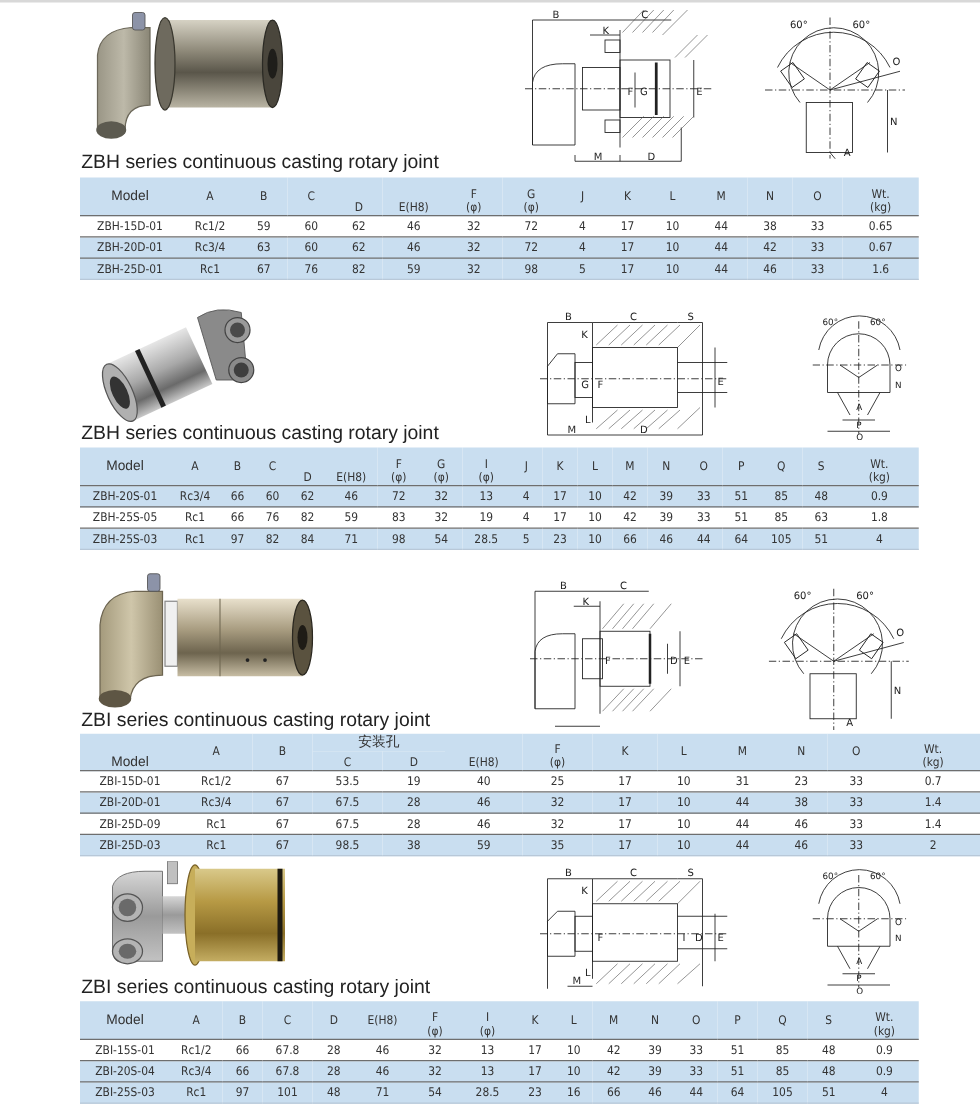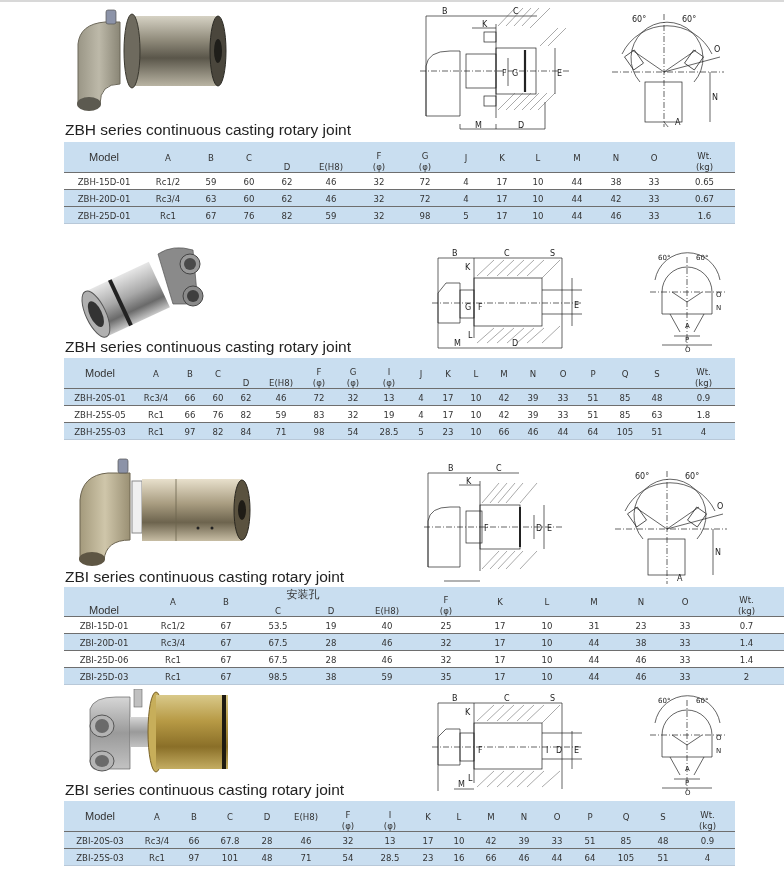--- a/index.html
+++ b/index.html
@@ -561,21 +561,21 @@
           <td>46</td>
           <td>32</td>
           <td>17</td>
           <td>10</td>
           <td>44</td>
           <td>38</td>
           <td>33</td>
           <td>1.4</td>
     </tr>
     <tr>
-      <td>ZBI-25D-06</td>
+      <td>ZBI-25D-09</td>
           <td>Rc1</td>
           <td>67</td>
           <td>67.5</td>
           <td>28</td>
           <td>46</td>
           <td>32</td>
           <td>17</td>
           <td>10</td>
           <td>44</td>
           <td>46</td>
@@ -729,22 +729,41 @@
       <th style="vertical-align:middle">N</th>
       <th style="vertical-align:middle">O</th>
       <th style="vertical-align:middle">P</th>
       <th style="vertical-align:middle">Q</th>
       <th style="vertical-align:middle">S</th>
       <th>
             <span class="sub">Wt.</span>
             <span class="sub">(kg)</span>
           </th>
     </tr>
+    <tr>
+      <td>ZBI-15S-01</td>
+          <td>Rc1/2</td>
+          <td>66</td>
+          <td>67.8</td>
+          <td>28</td>
+          <td>46</td>
+          <td>32</td>
+          <td>13</td>
+          <td>17</td>
+          <td>10</td>
+          <td>42</td>
+          <td>39</td>
+          <td>33</td>
+          <td>51</td>
+          <td>85</td>
+          <td>48</td>
+          <td>0.9</td>
+    </tr>
     <tr class="alt">
-      <td>ZBI-20S-03</td>
+      <td>ZBI-20S-04</td>
           <td>Rc3/4</td>
           <td>66</td>
           <td>67.8</td>
           <td>28</td>
           <td>46</td>
           <td>32</td>
           <td>13</td>
           <td>17</td>
           <td>10</td>
           <td>42</td>

